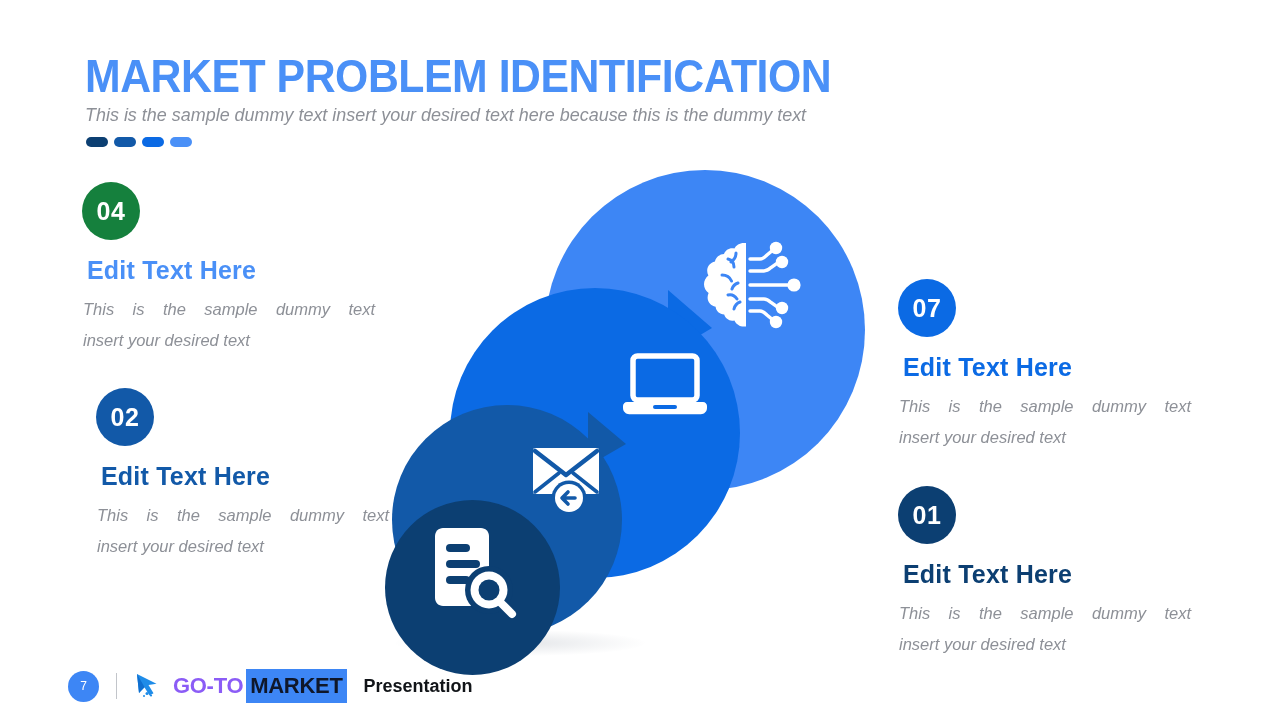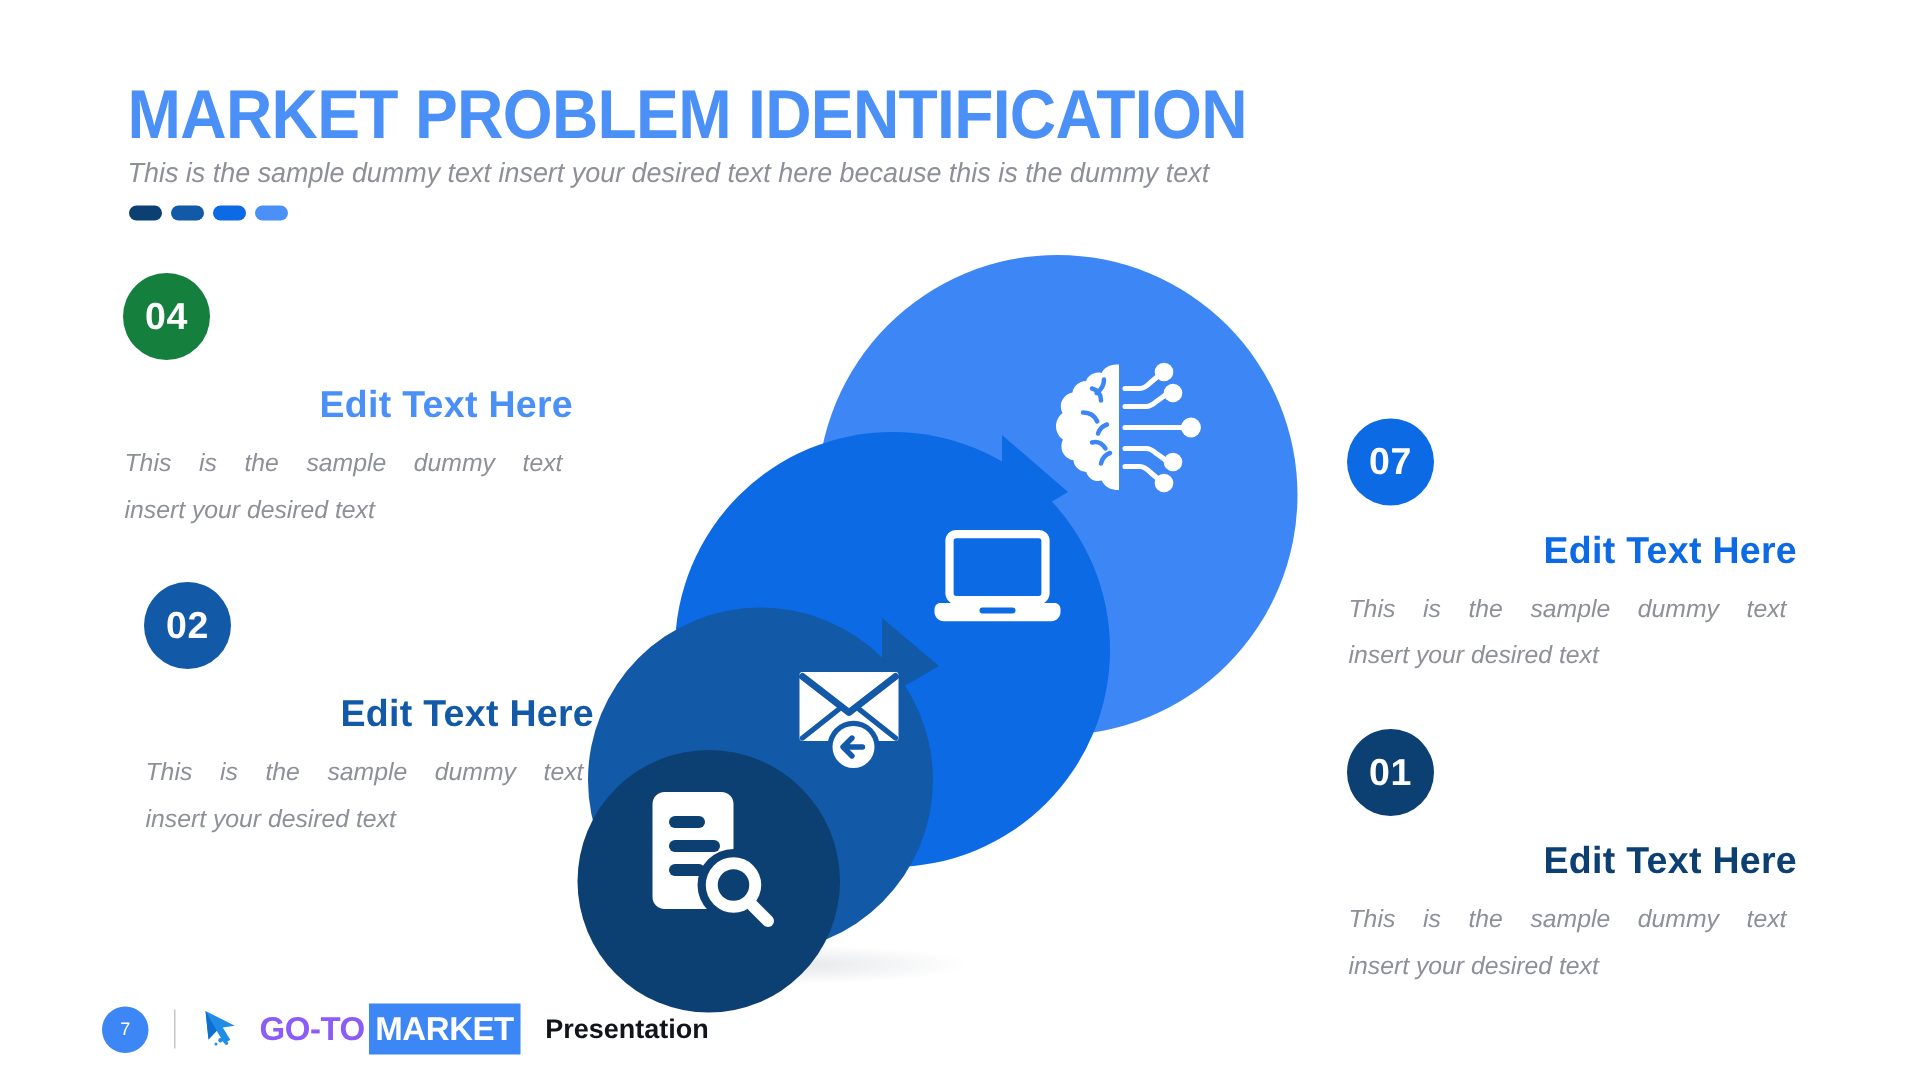--- a/index.html
+++ b/index.html
@@ -74,21 +74,20 @@
     font-size: 25px;
     font-weight: bold;
     letter-spacing: 0.5px;
   }
   .item-heading {
     margin-top: 16px;
     margin-left: 5px;
     font-size: 25px;
     font-weight: bold;
     letter-spacing: 0.2px;
-    text-align: right;
   }
   .item-body {
     margin-top: 9px;
     margin-left: 1px;
     font-size: 16.5px;
     color: #8d9097;
     line-height: 1.85;
     width: 292px;
     text-align: justify;
   }
@@ -156,21 +155,21 @@
   }
   .footer-brand {
     display: flex;
     align-items: center;
     font-size: 22px;
     font-weight: bold;
     letter-spacing: -0.3px;
   }
   .brand-goto { color: #8b5cf6; }
   .brand-market {
-    color: #ffffff;
+    color: #0f172a;
     background: #3d86f5;
     padding: 4px 4px;
     margin-left: 3px;
   }
   .footer-pres {
     margin-left: 17px;
     font-size: 18px;
     font-weight: bold;
     color: #111418;
   }

